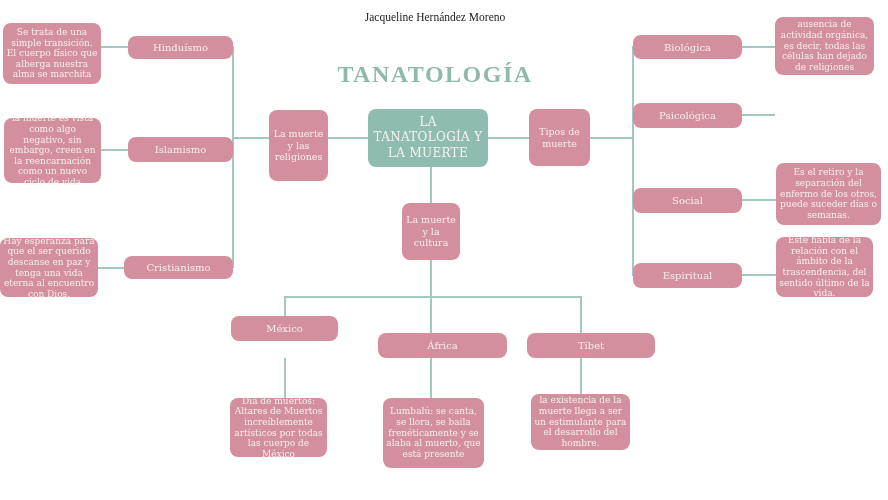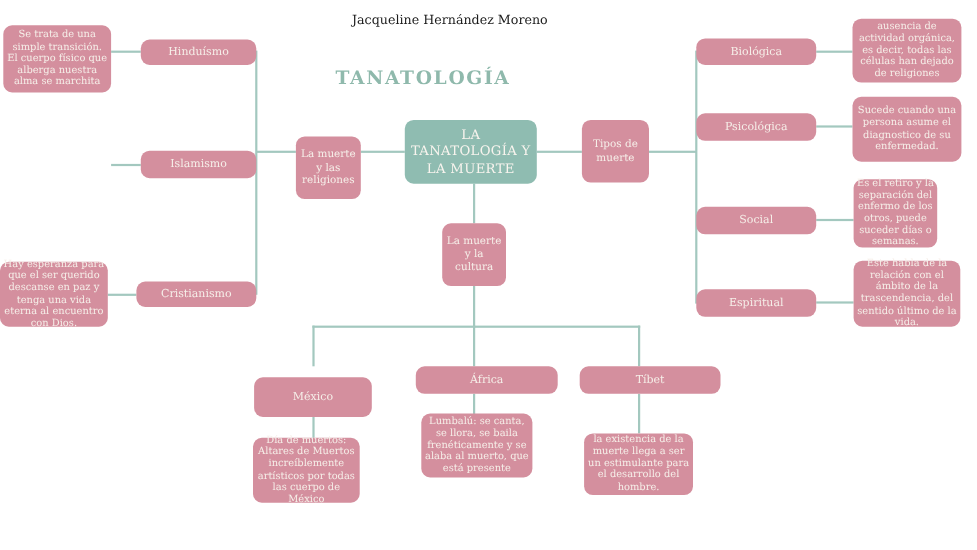--- a/index.html
+++ b/index.html
@@ -7,32 +7,34 @@
     position: relative;
     width: 888px;
     height: 500px;
     background: #ffffff;
     font-family: "DejaVu Serif", serif;
     overflow: hidden;
   }
   .author {
     position: absolute;
     left: 320px; top: 11px; width: 230px;
-    text-align: left;
+    text-align: center;
     font-size: 11.5px;
     color: #1b1b1b;
+    font-family: Liberation Serif, serif;
   }
   .map-title {
     position: absolute;
     left: 305px; top: 61px; width: 260px;
-    text-align: left;
-    font-size: 17px;
+    text-align: center;
+    font-size: 24px;
     font-weight: bold;
     letter-spacing: 1.5px;
     color: #8fb9ac;
+    font-family: Liberation Serif, serif;
   }
   .box {
     position: absolute;
     border-radius: 8px;
     display: flex;
     align-items: center;
     justify-content: center;
     text-align: center;
     box-sizing: border-box;
     padding: 2px 3px;
@@ -76,21 +78,21 @@
   <div class="line" style="left:430px;top:296px;width:2px;height:37px"></div>
   <div class="line" style="left:580px;top:296px;width:2px;height:37px"></div>
   <div class="line" style="left:284px;top:358px;width:2px;height:40px"></div>
   <div class="line" style="left:430px;top:358px;width:2px;height:40px"></div>
   <div class="line" style="left:580px;top:358px;width:2px;height:36px"></div>
 
   <div class="box teal center-node" style="left:368px;top:109px;width:120px;height:58px">
     <span>LA TANATOLOGÍA Y LA MUERTE</span>
   </div>
 
-  <div class="box pink node-label" style="left:269px;top:124px;width:59px;height:57px">
+  <div class="box pink node-label" style="left:269px;top:110px;width:59px;height:71px">
     <span>La muerte y las religiones</span>
   </div>
   <div class="box pink node-label" style="left:529px;top:109px;width:61px;height:57px">
     <span>Tipos de muerte</span>
   </div>
   <div class="box pink node-label" style="left:402px;top:203px;width:58px;height:57px">
     <span>La muerte y la cultura</span>
   </div>
 
   <div class="box pink tag" style="left:128px;top:36px;width:105px;height:23px">
@@ -98,61 +100,61 @@
   </div>
   <div class="box pink tag" style="left:128px;top:137px;width:105px;height:25px">
     <span>Islamismo</span>
   </div>
   <div class="box pink desc" style="left:3px;top:23px;width:98px;height:61px">
     <span>Se trata de una simple transición. El cuerpo físico que alberga nuestra alma se marchita</span>
   </div>
   <div class="box pink tag" style="left:124px;top:256px;width:109px;height:23px">
     <span>Cristianismo</span>
   </div>
+  <div class="box pink desc" style="left:4px;top:118px;width:97px;height:65px">
+    <span>la muerte es vista como algo negativo, sin embargo, creen en la reencarnación como un nuevo ciclo de vida</span>
+  </div>
   <div class="box pink desc" style="left:0px;top:238px;width:98px;height:59px">
     <span>Hay esperanza para que el ser querido descanse en paz y tenga una vida eterna al encuentro con Dios.</span>
   </div>
 
   <div class="box pink tag" style="left:633px;top:103px;width:109px;height:25px">
     <span>Psicológica</span>
   </div>
   <div class="box pink tag" style="left:633px;top:35px;width:109px;height:24px">
     <span>Biológica</span>
   </div>
   <div class="box pink tag" style="left:633px;top:188px;width:109px;height:25px">
     <span>Social</span>
   </div>
   <div class="box pink tag" style="left:633px;top:263px;width:109px;height:25px">
     <span>Espiritual</span>
   </div>
   <div class="box pink desc" style="left:775px;top:17px;width:99px;height:58px">
     <span>ausencia de actividad orgánica, es decir, todas las células han dejado de religiones</span>
   </div>
-  <div class="box pink desc" style="left:775px;top:88px;width:99px;height:59px">
-    <span>Sucede cuando una persona asume el diagnostico de su enfermedad.</span>
-  </div>
-  <div class="box pink desc" style="left:776px;top:163px;width:76px;height:62px">
+  <div class="box pink desc" style="left:776px;top:163px;width:105px;height:62px">
     <span>Es el retiro y la separación del enfermo de los otros, puede suceder días o semanas.</span>
   </div>
   <div class="box pink desc" style="left:776px;top:237px;width:97px;height:60px">
     <span>Este habla de la relación con el ámbito de la trascendencia, del sentido último de la vida.</span>
   </div>
 
-  <div class="box pink tag" style="left:231px;top:343px;width:107px;height:36px">
+  <div class="box pink tag" style="left:231px;top:316px;width:107px;height:25px">
     <span>México</span>
   </div>
   <div class="box pink tag" style="left:378px;top:333px;width:129px;height:25px">
     <span>África</span>
   </div>
   <div class="box pink tag" style="left:527px;top:333px;width:128px;height:25px">
     <span>Tíbet</span>
   </div>
   <div class="box pink desc" style="left:230px;top:398px;width:97px;height:59px">
     <span>Día de muertos: Altares de Muertos increíblemente artísticos por todas las cuerpo de México</span>
   </div>
-  <div class="box pink desc" style="left:383px;top:376px;width:101px;height:58px">
+  <div class="box pink desc" style="left:383px;top:398px;width:101px;height:70px">
     <span>Lumbalú: se canta, se llora, se baila frenéticamente y se alaba al muerto, que está presente</span>
   </div>
   <div class="box pink desc" style="left:531px;top:394px;width:99px;height:56px">
     <span>la existencia de la muerte llega a ser un estimulante para el desarrollo del hombre.</span>
   </div>
 
 </div>
 
 </body></html>

